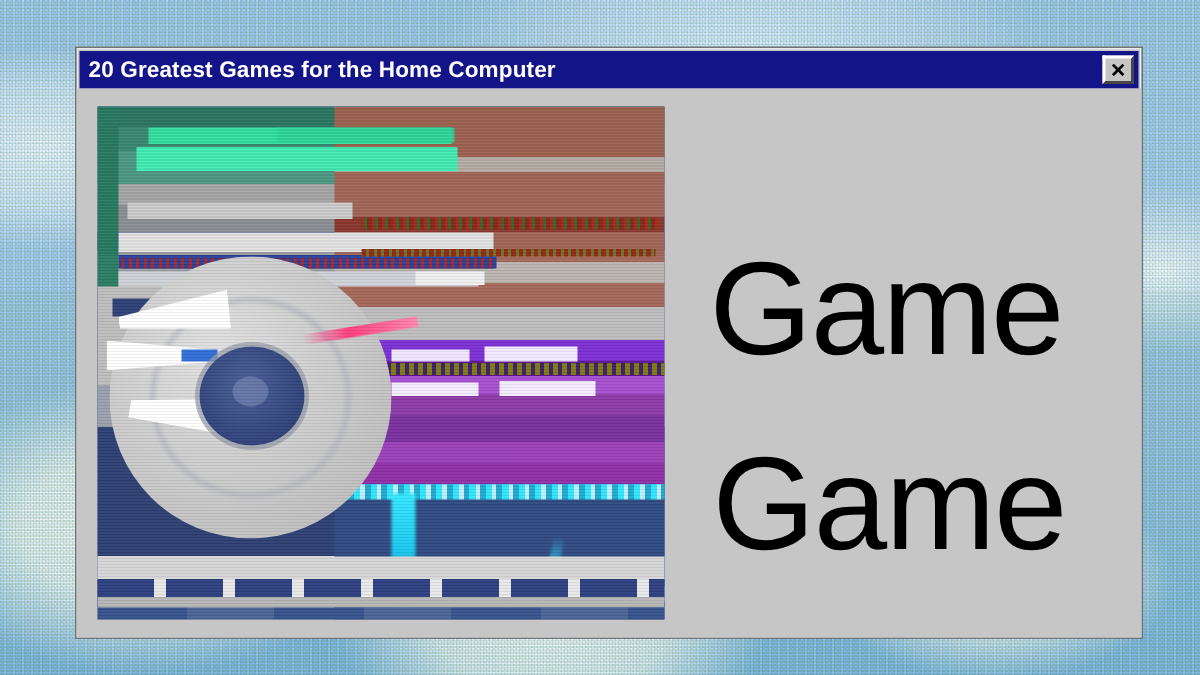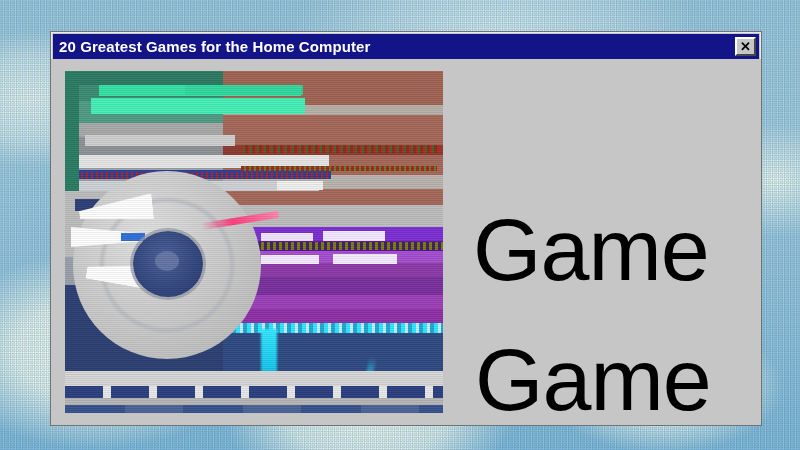--- a/index.html
+++ b/index.html
@@ -252,21 +252,20 @@
     padding-left: 30px;
   }
   .big-word {
     color: #000000;
     font-family: "Liberation Sans", sans-serif;
     font-weight: 400;
     font-size: 88px;
     line-height: .98;
     letter-spacing: -1px;
     white-space: nowrap;
-    margin-top: 44px;
   }
   #word-game  { position: absolute; left: 30px; top: 92px; }
   #word-cycle { position: absolute; left: 32px; top: 222px; }
 </style>
 </head>
 <body>
 
 <div id="desktop">
 
   <div class="wp-layer" id="wp-clouds"></div>

